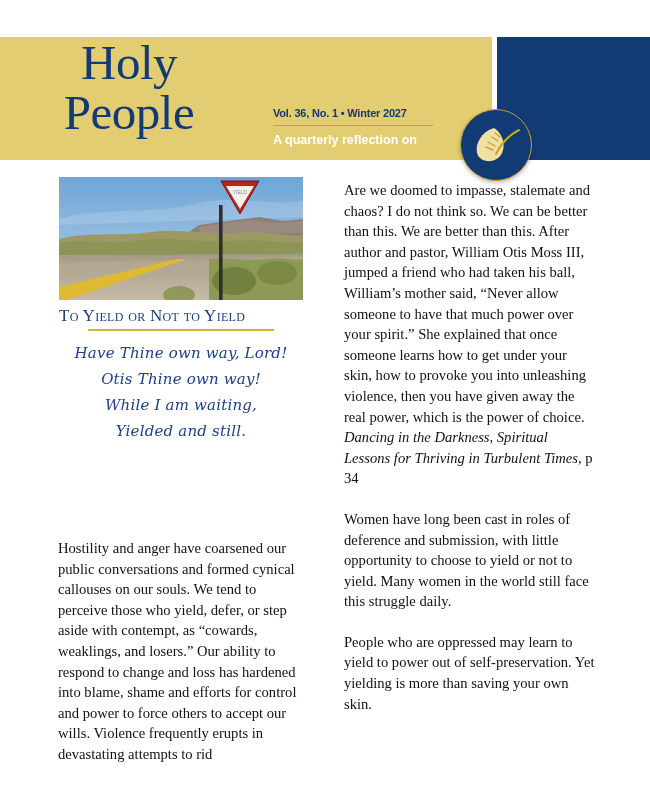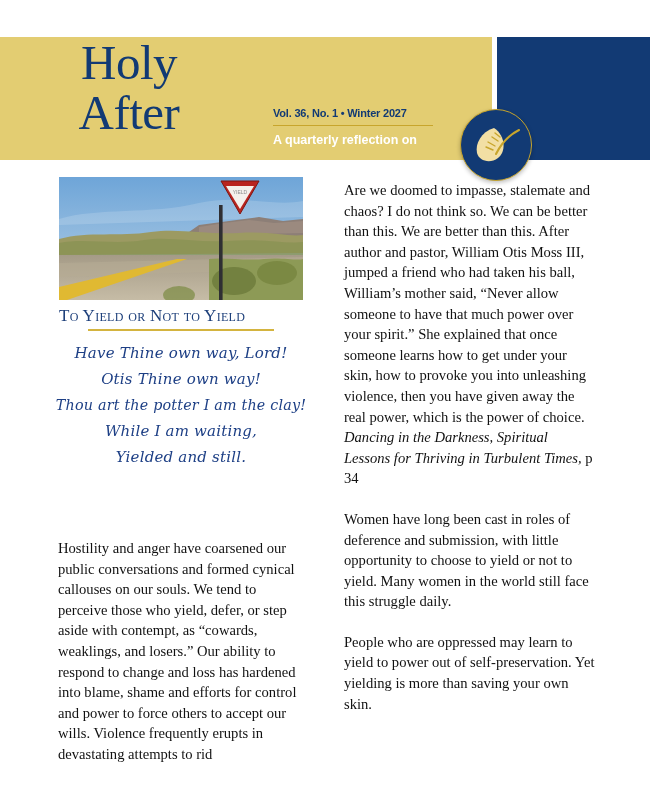--- a/index.html
+++ b/index.html
@@ -174,21 +174,21 @@
 </style>
 </head>
 <body>
 
 <div class="masthead">
   <div class="band-gold"></div>
   <div class="band-navy"></div>
 
   <div class="logo-title">
     <span class="l1">Holy</span>
-    <span class="l2">After</span>
+    <span class="l2">People</span>
   </div>
 
   <div class="issue-block">
     <div class="issue-line">Vol. 36, No. 1 • Winter 2027</div>
     <div class="issue-rule"></div>
     <div class="issue-sub">
       <div>A quarterly reflection on</div>
     </div>
   </div>
 
@@ -236,21 +236,20 @@
     </g>
   </svg>
 </div>
 
 <div class="article-title">To Yield or Not to Yield</div>
 <div class="title-rule"></div>
 
 <div class="poem">
   <span class="pl1">Have Thine own way, Lord!</span>
   <span class="pl2">Otis Thine own way!</span>
-  <span class="pl3">Thou art the potter  I am the clay!</span>
   <span class="pl5">While I am waiting,</span>
   <span class="pl6">Yielded and still.</span>
 </div>
 
 <div class="col col-left">
   <p>Hostility and anger have coarsened our public conversations and formed cynical callouses on our souls. We tend to perceive those who yield, defer, or step aside with contempt, as “cowards, weaklings, and losers.” Our ability to respond to change and loss has hardened into blame, shame and efforts for control and power to force others to accept our wills. Violence frequently erupts in devastating attempts to rid</p>
 </div>
 
 <div class="col col-right">
   <p>

